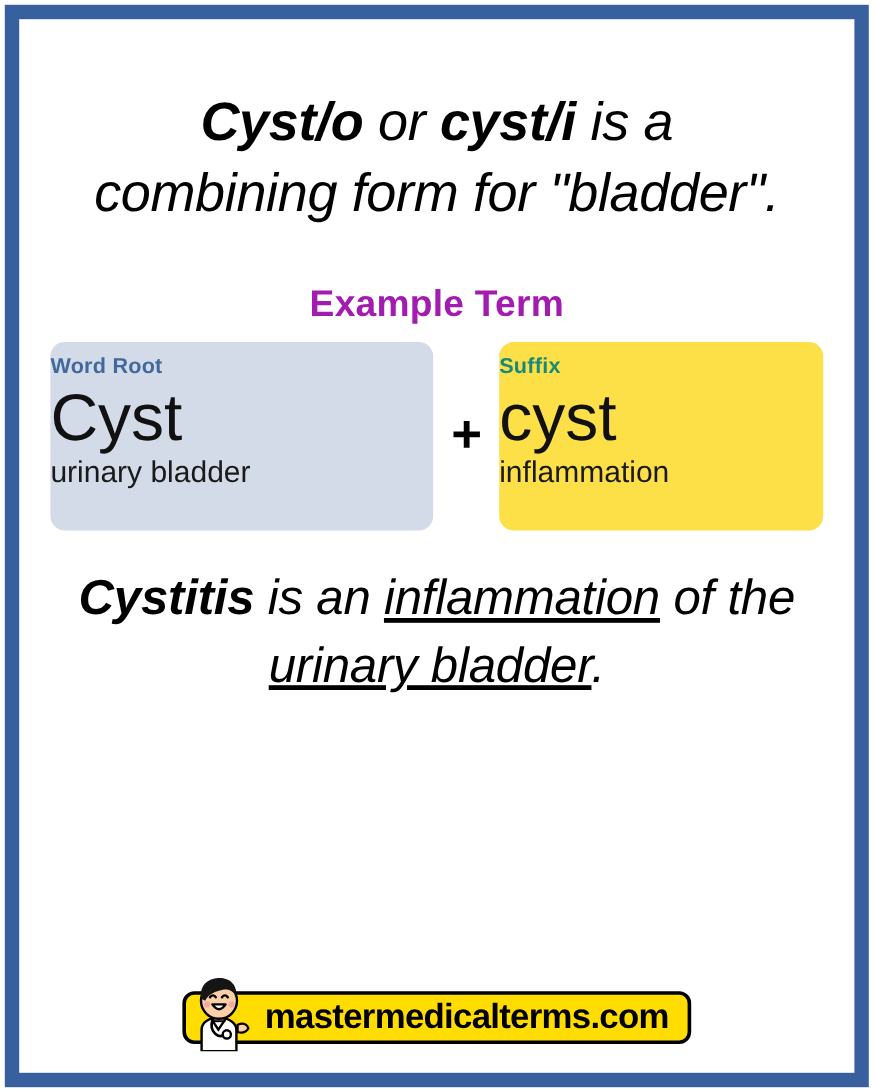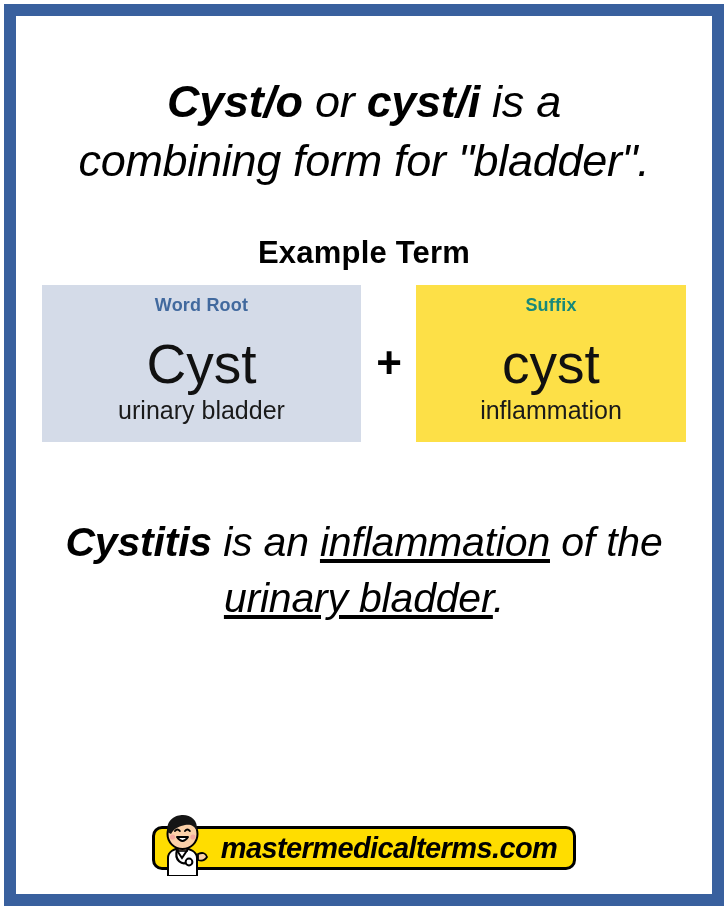--- a/index.html
+++ b/index.html
@@ -47,41 +47,41 @@
     color: #000000;
     letter-spacing: -0.3px;
   }
   .headline b { font-weight: 700; }
 
   
   .example-term {
     margin-top: 44px;
     font-size: 31px;
     font-weight: 700;
-    color: #000000;
+    color: #a21caf;
     letter-spacing: 0.2px;
   }
 
   
   .cards {
     margin-top: 14px;
     width: 644px;
     height: 157px;
     display: flex;
     align-items: stretch;
     justify-content: space-between;
     position: relative;
   }
   .card {
     box-sizing: border-box;
-    border-radius: 0;
+    border-radius: 12px;
     padding-top: 10px;
     display: flex;
     flex-direction: column;
-    align-items: center;
+    align-items: flex-start;
     justify-content: flex-start;
   }
   .card--root {
     width: 319px;
     background: #d4dbe8;
   }
   .card--suffix {
     width: 270px;
     background: #fde047;
   }
@@ -91,21 +91,21 @@
     letter-spacing: 0.2px;
   }
   .card--root .card-kicker  { color: #41699e; }
   .card--suffix .card-kicker{ color: #19897a; }
 
   .card-morpheme {
     font-size: 55px;
     font-weight: 400;
     color: #111111;
     line-height: 1.12;
-    margin-top: 18px;
+    margin-top: 2px;
   }
   .card-gloss {
     font-size: 25px;
     font-weight: 400;
     color: #1a1a1a;
     margin-top: 1px;
   }
 
   .plus-sign {
     position: absolute;
@@ -118,21 +118,21 @@
     justify-content: center;
     font-size: 44px;
     font-weight: 700;
     color: #000000;
     line-height: 1;
   }
 
   
   .definition {
     width: 660px;
-    margin-top: 72px;
+    margin-top: 28px;
     text-align: center;
     font-size: 41px;
     line-height: 1.38;
     font-style: italic;
     font-weight: 400;
     font-stretch: condensed;
     color: #000000;
     letter-spacing: -0.2px;
   }
   .definition b { font-weight: 700; }
@@ -157,21 +157,20 @@
   .logo-pill {
     box-sizing: border-box;
     height: 44px;
     background: #ffdd00;
     border: 3px solid #000000;
     border-radius: 10px;
     display: flex;
     align-items: center;
     padding-left: 66px;
     padding-right: 16px;
-    font-style: italic;
   }
   .logo-text {
     font-size: 29px;
     font-weight: 700;
     color: #000000;
     letter-spacing: -0.6px;
     white-space: nowrap;
   }
   .logo-mascot {
     position: absolute;

